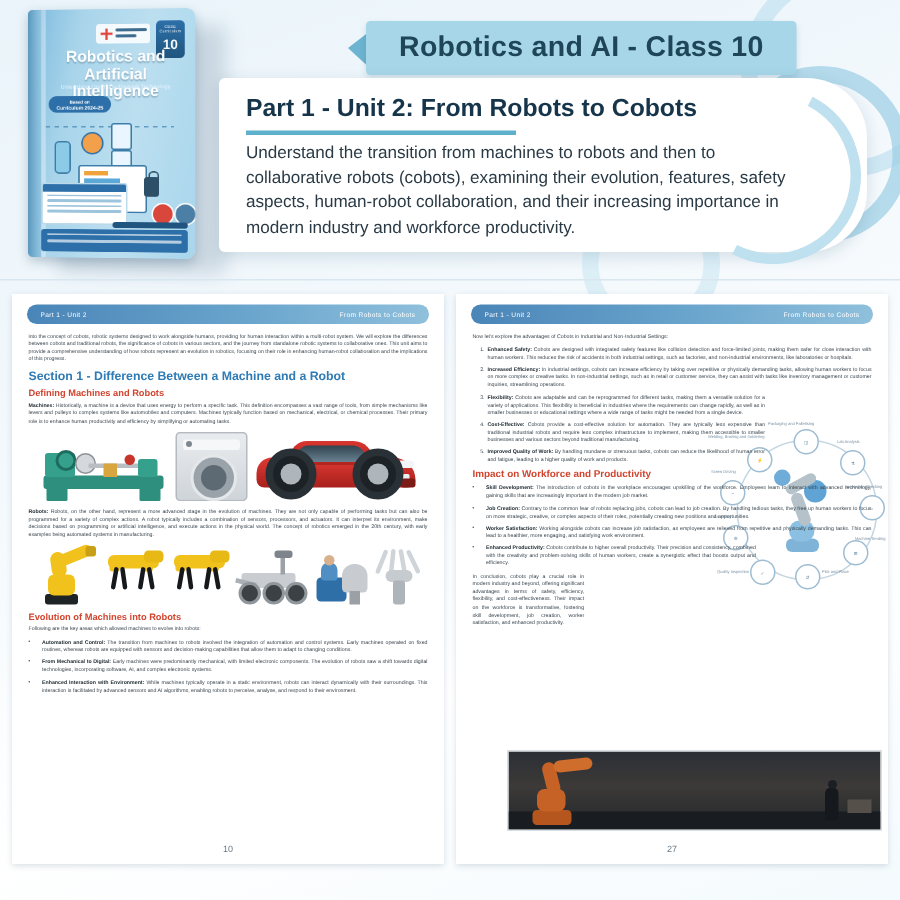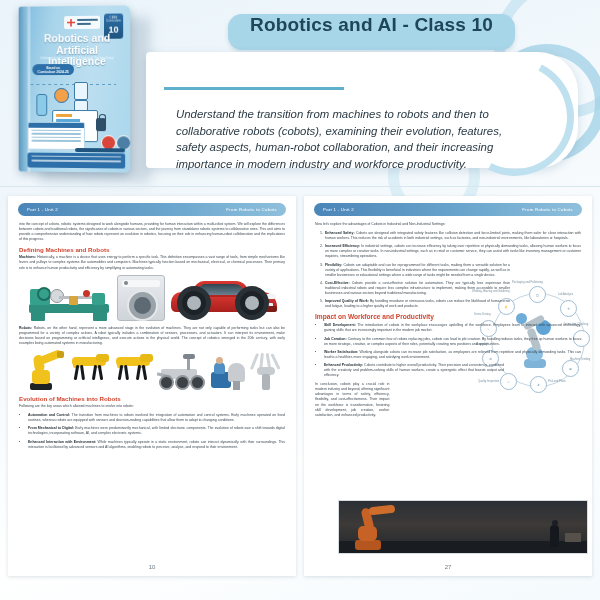--- a/index.html
+++ b/index.html
@@ -69,33 +69,33 @@
   .bk-foot u{display:block;height:1.4px;margin:3px 4px;background:rgba(255,255,255,.65);border-radius:1px;}
   .bk-strip{position:absolute;right:5px;bottom:20px;width:50px;height:4px;background:#1f557f;border-radius:2px;}
 
   
   .swoosh{position:absolute;border-radius:50%;border:11px solid #bfe0ef;}
   .sw1{right:-36px;top:-24px;width:120px;height:120px;border-color:#cfe8f4;}
   .sw2{right:-6px;top:44px;width:96px;height:96px;border-color:#9fd0e6;opacity:.75;}
   .sw3{right:120px;top:130px;width:70px;height:70px;border-color:#dceff7;}
 
   
-  .titlechip{position:absolute;left:228px;top:14px;height:36px;padding:0 22px;
-        background:#a6d6e8;border-radius:14px;display:flex;
+  .titlechip{position:absolute;left:244px;top:14px;height:36px;padding:0 22px;
+        background:#a6d6e8;border-radius:3px;display:flex;align-items:center;
         box-shadow:0 2px 4px rgba(40,90,120,.16);}
   .titlechip span{font-size:19px;font-weight:bold;color:#1f4558;letter-spacing:.2px;}
   .chip-tail{position:absolute;left:232px;top:22px;width:0;height:0;
         border-top:10px solid transparent;border-bottom:12px solid transparent;border-right:13px solid #6cb4d0;}
 
   
   .card{position:absolute;left:146px;top:52px;width:432px;height:116px;background:#fff;
         border-radius:4px 40px 40px 4px;box-shadow:0 3px 10px rgba(40,90,120,.16);}
   .card h1{margin:0;position:absolute;left:18px;top:11px;font-size:16.5px;color:#16354a;font-weight:bold;}
   .card .rule{position:absolute;left:18px;top:35px;width:180px;height:2.6px;background:#5fb0cd;}
-  .card p{position:absolute;left:18px;right:36px;top:42px;margin:12px;font-size:11.4px;line-height:16.6px;color:#2a3a45;font-style:italic;}
+  .card p{position:absolute;left:18px;right:36px;top:42px;margin:0;font-size:11.4px;line-height:16.6px;color:#2a3a45;}
   .card-arc{position:absolute;right:4px;top:6px;width:104px;height:104px;border-radius:50%;
         border:7px solid #bfe0ef;border-left-color:transparent;border-top-color:transparent;transform:rotate(-18deg);}
 
   .hr-sep{position:absolute;left:0;top:186px;width:600px;height:1px;background:#d7e6ef;}
 
   
   .page{position:absolute;top:196px;width:288px;height:380px;background:#fff;
         box-shadow:0 1px 4px rgba(30,70,100,.16);overflow:hidden;}
   .page.left{left:8px;}
   .page.right{left:304px;}
@@ -297,36 +297,38 @@
       </div>
     </div>
 
     <div class="chip-tail"></div>
     <div class="titlechip">
       <span>Robotics and AI - Class 10</span>
     </div>
 
     <div class="card">
       <div class="card-arc"></div>
+      <h1>Part 1 - Unit 2: From Robots to Cobots</h1>
       <div class="rule"></div>
       <p>Understand the transition from machines to robots and then to collaborative robots (cobots), examining their evolution, features, safety aspects, human-robot collaboration, and their increasing importance in modern industry and workforce productivity.</p>
     </div>
   </div>
 
   <div class="hr-sep"></div>
 
   <div class="page left">
     <div class="pg-hd">
       <span>Part 1 - Unit 2</span>
       <span>From Robots to Cobots</span>
     </div>
 
     <div class="pg-body">
       <p class="body">into the concept of cobots, robotic systems designed to work alongside humans, providing for human interaction within a multi-robot system. We will explore the differences between cobots and traditional robots, the significance of cobots in various sectors, and the journey from standalone robotic systems to collaborative ones. This unit aims to provide a comprehensive understanding of how robots represent an evolution in robotics, focusing on their role in enhancing human-robot collaboration and the implications of this progress.</p>
 
+      <h2 class="sec">Section 1 - Difference Between a Machine and a Robot</h2>
       <h3 class="sub">Defining Machines and Robots</h3>
 
       <p class="body">
         <b>Machines:</b><span> Historically, a machine is a device that uses energy to perform a specific task. This definition encompasses a vast range of tools, from simple mechanisms like levers and pulleys to complex systems like automobiles and computers. Machines typically function based on mechanical, electrical, or chemical processes. Their primary role is to enhance human productivity and efficiency by simplifying or automating tasks.</span>
       </p>
 
       <div class="strip">
         <div class="pic lathe">
           <div class="bed"></div>
             <div class="leg a"></div>

